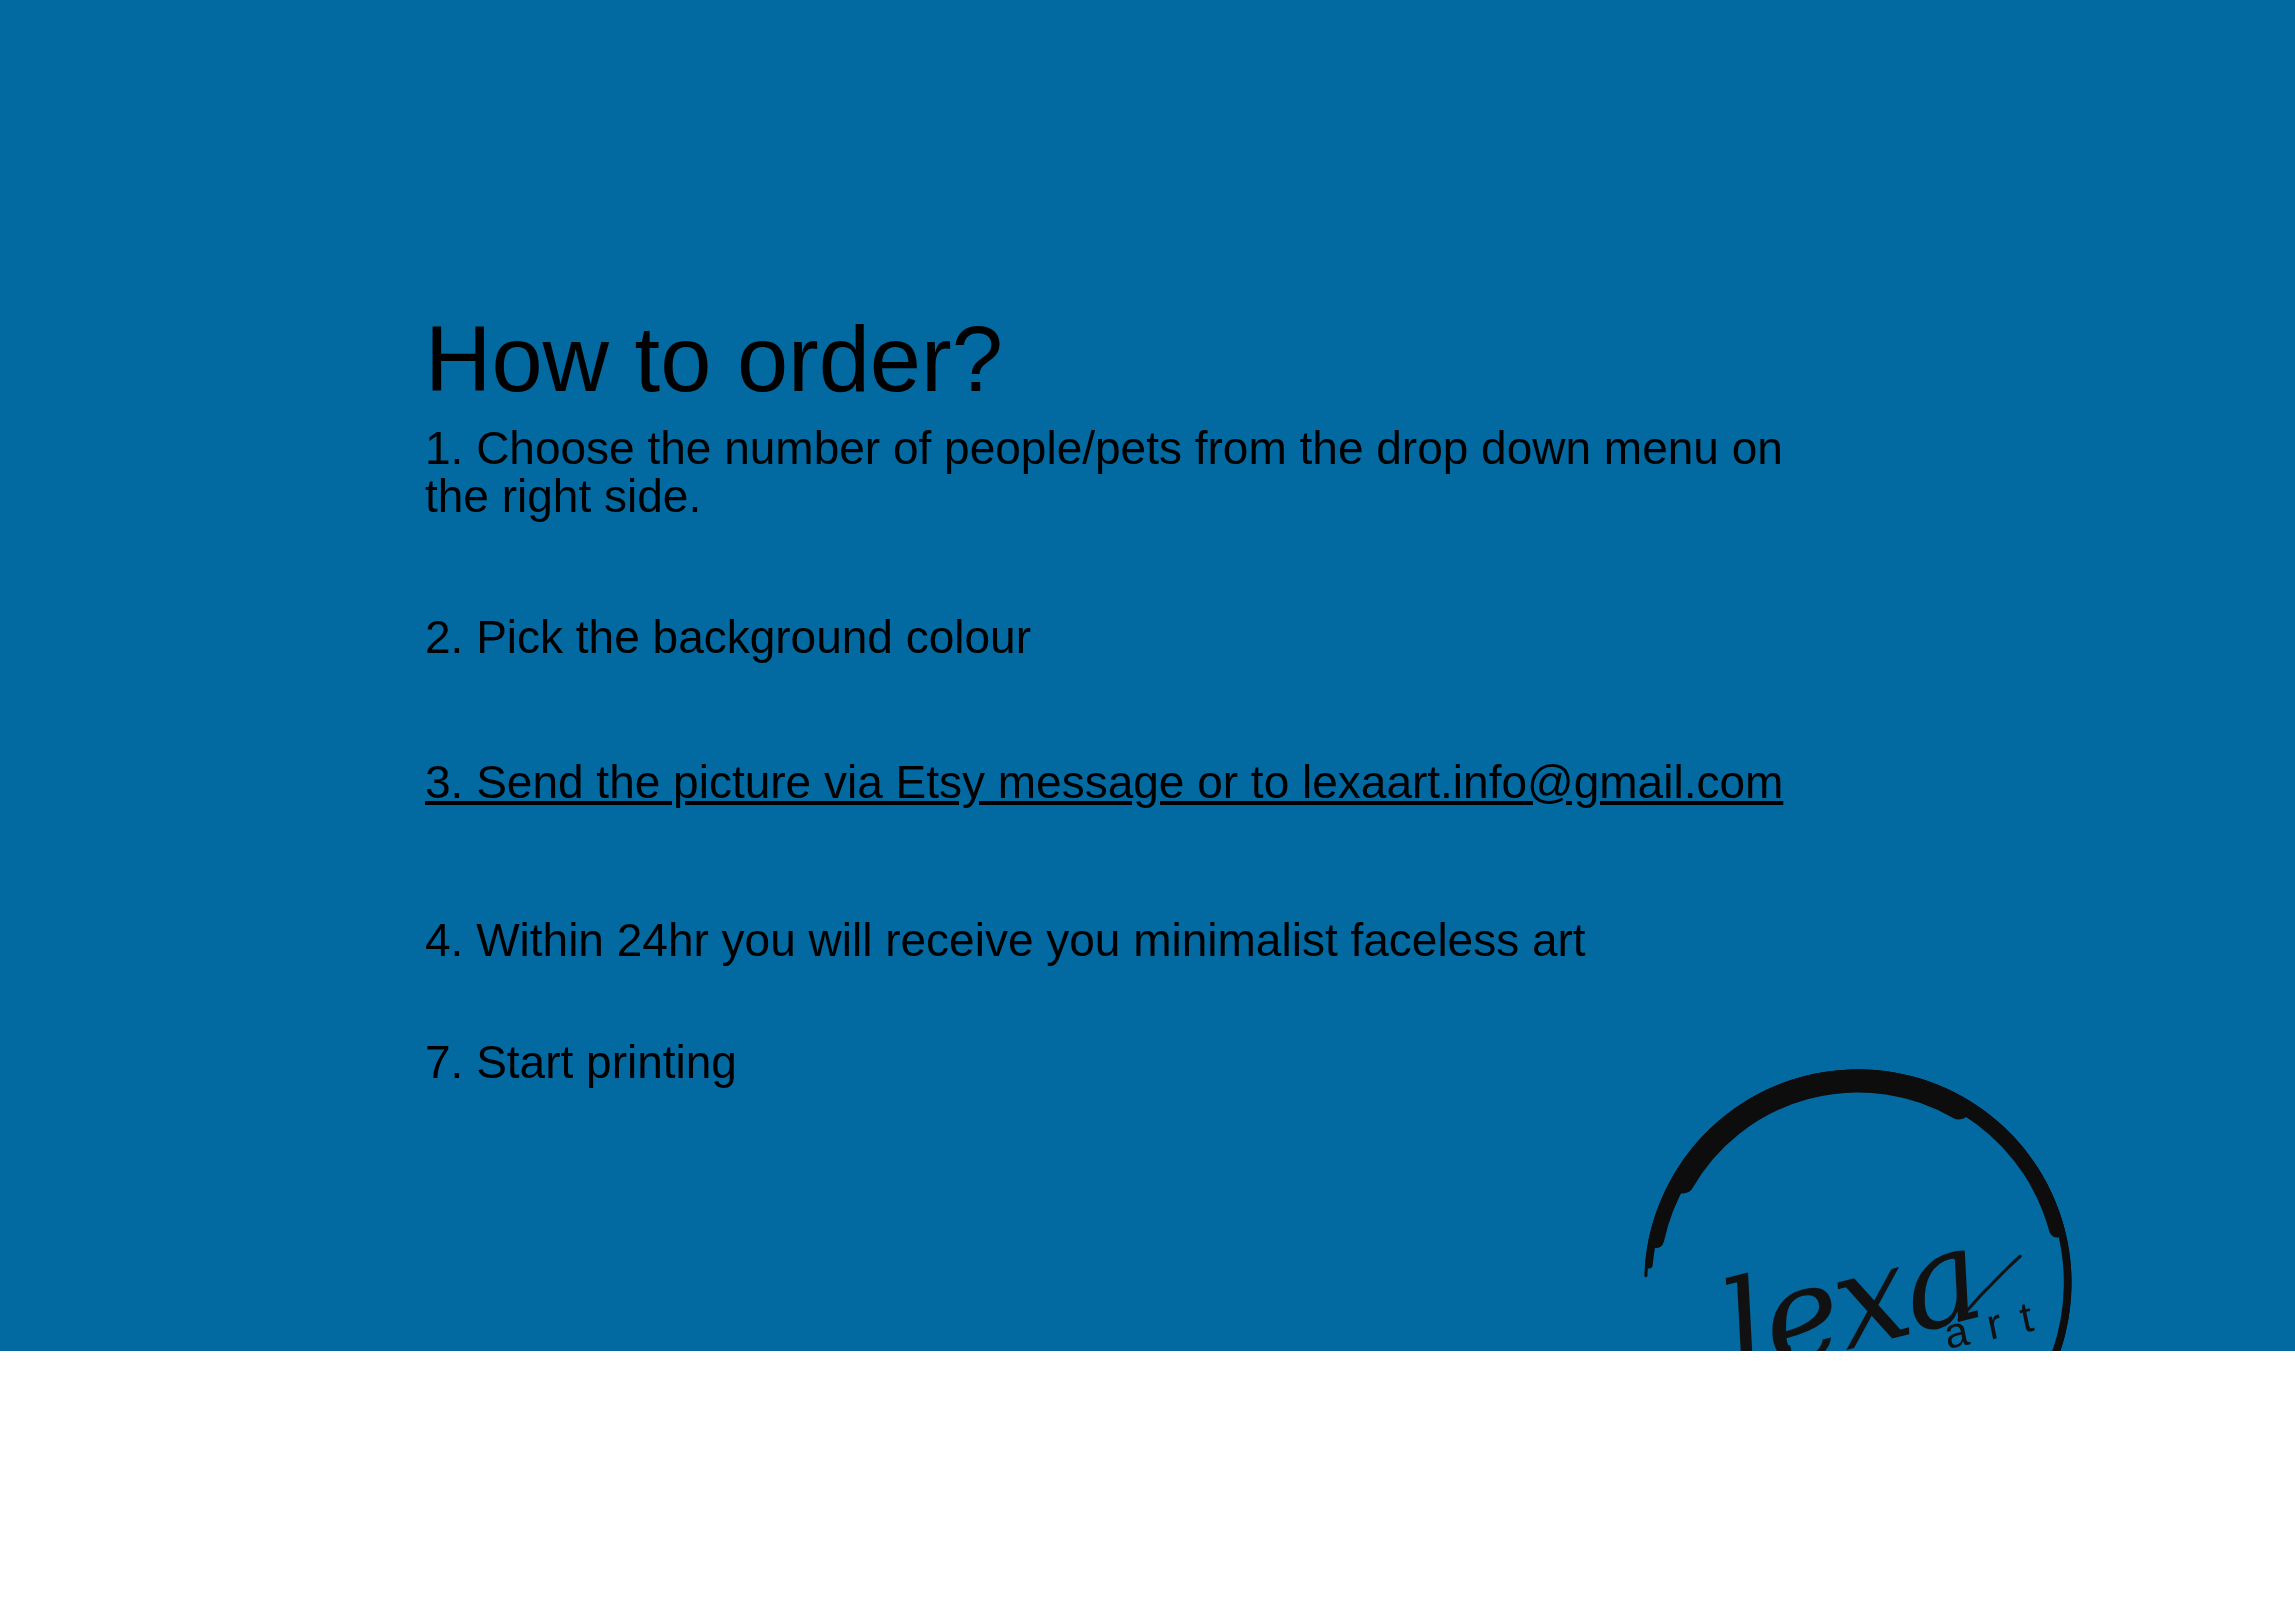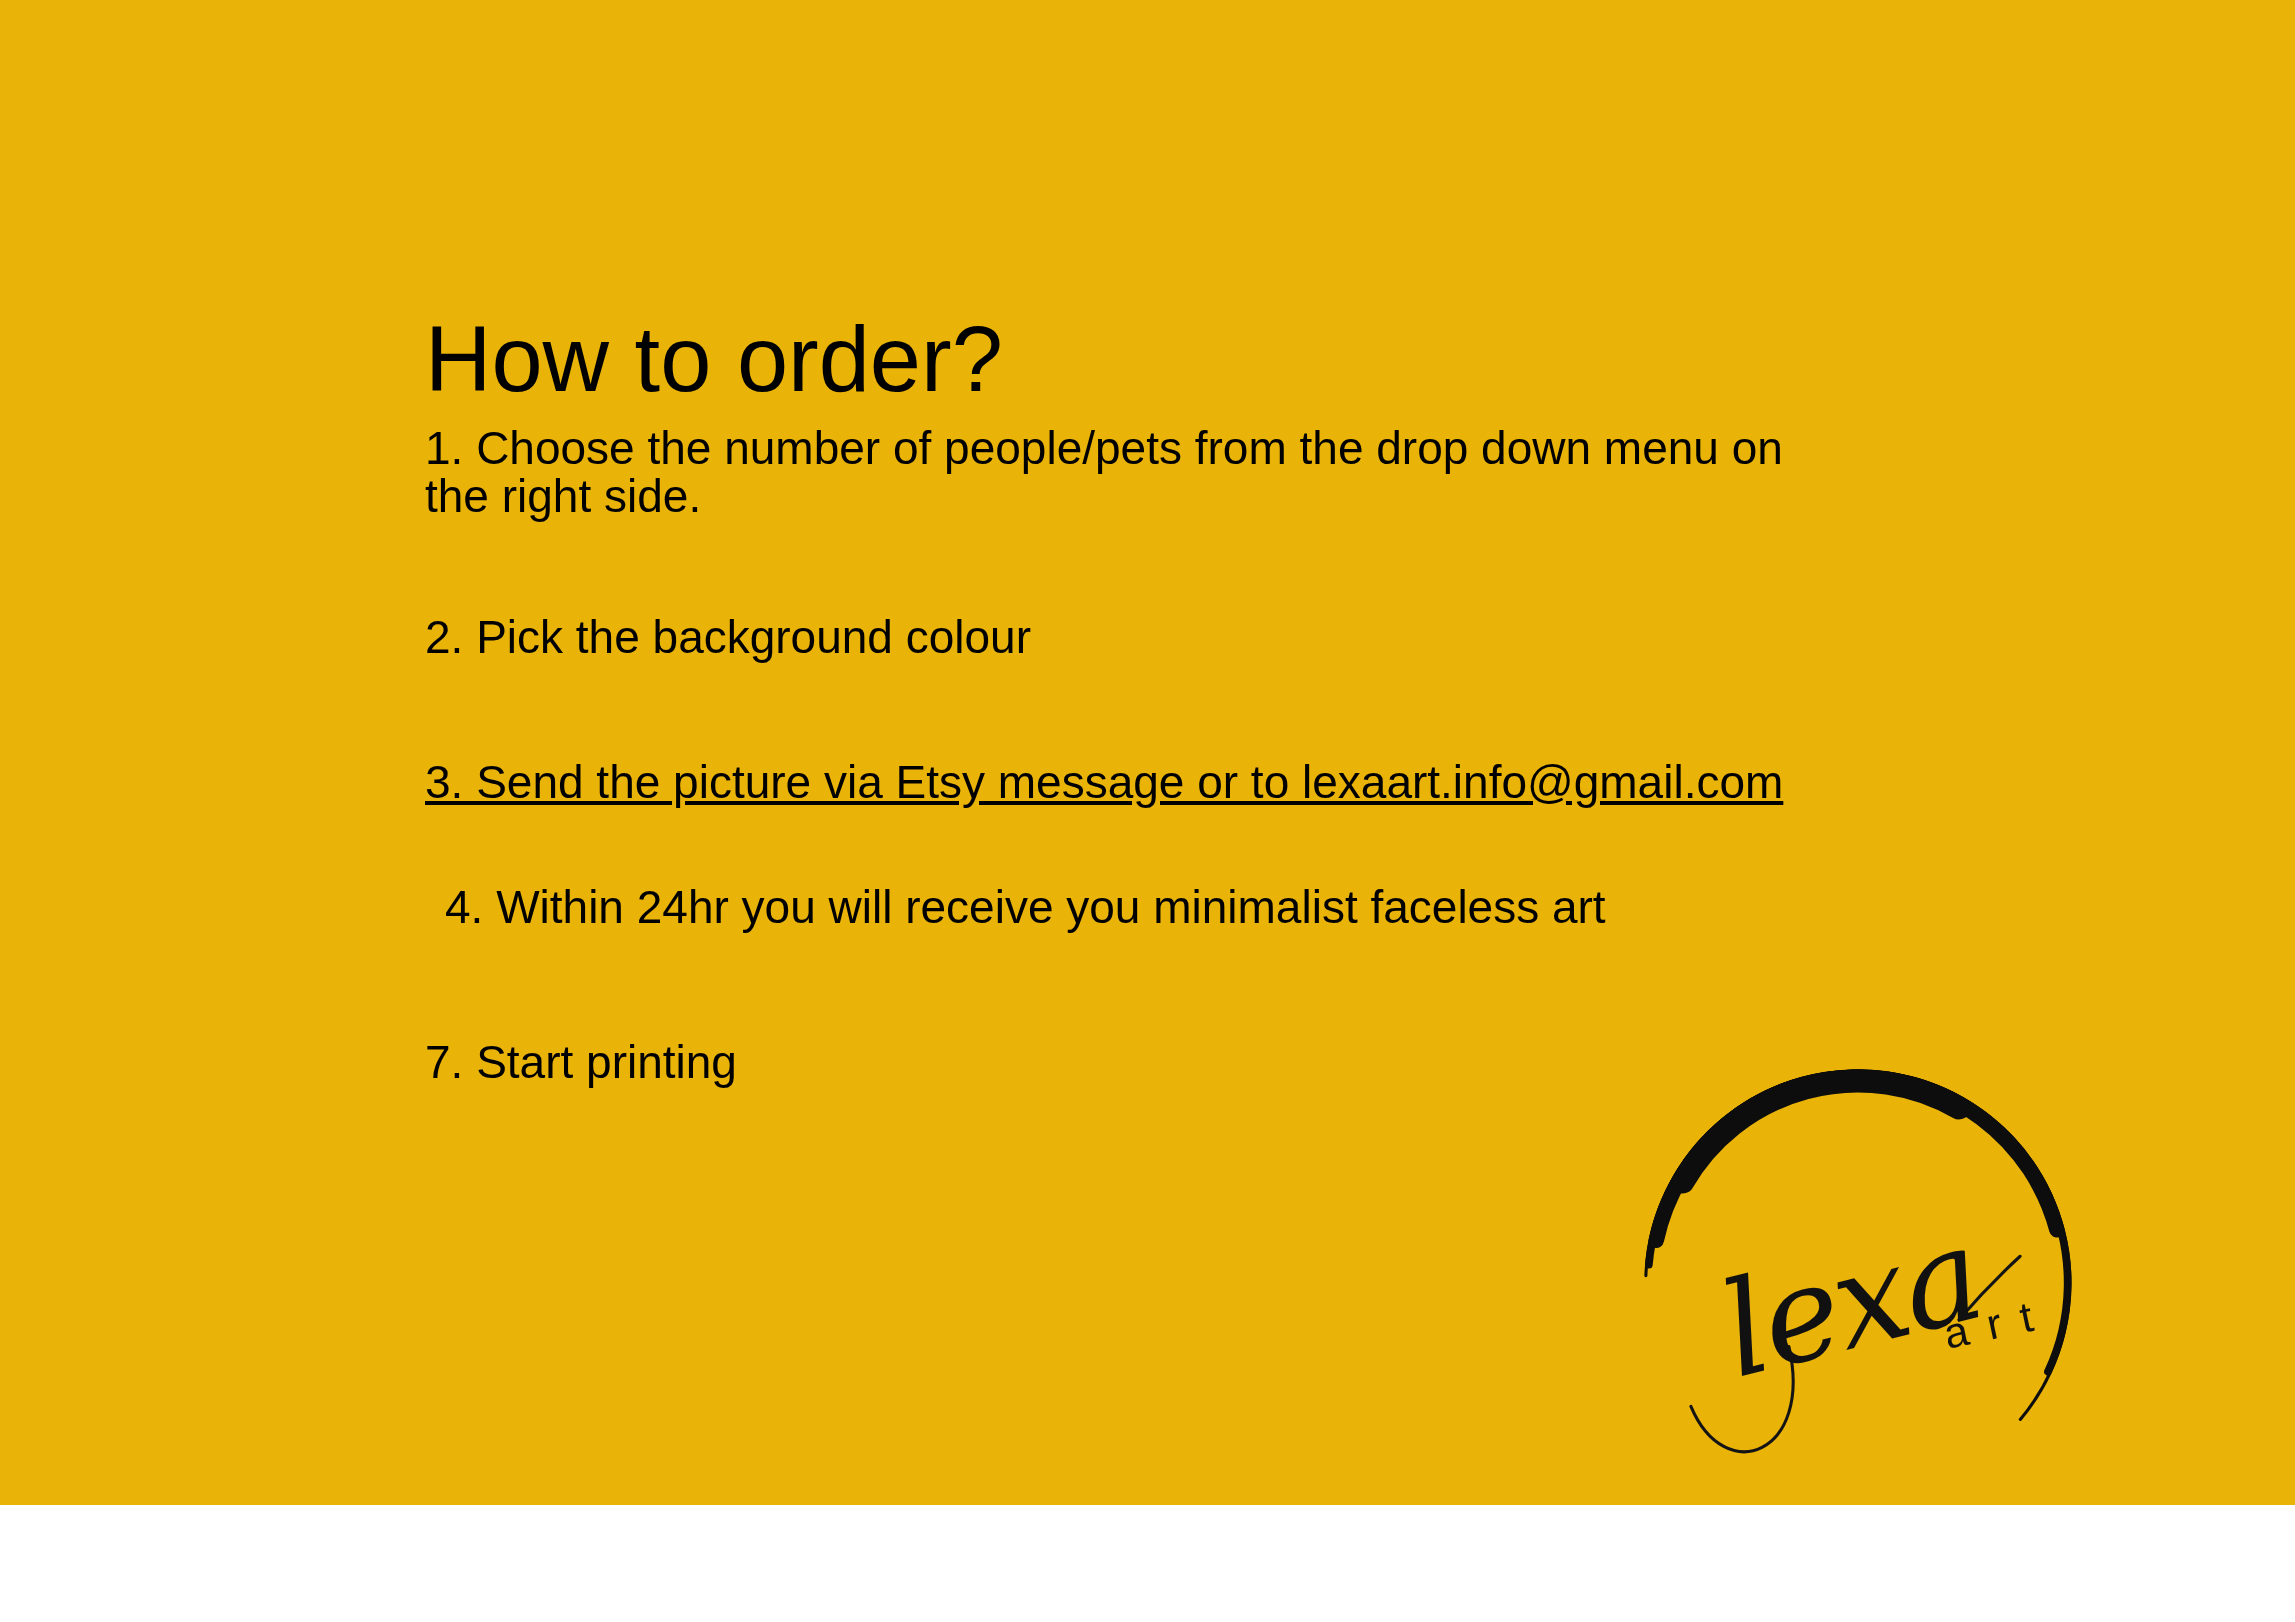--- a/index.html
+++ b/index.html
@@ -3,22 +3,22 @@
 <meta charset="utf-8">
 <style>
   html, body {
     margin: 0;
     padding: 0;
     background: #ffffff;
   }
   .page {
     position: relative;
     width: 2295px;
-    height: 1505px;
-    background: #eab308;
+    height: 1351px;
+    background: #0369a1;
     overflow: hidden;
     font-family: "Liberation Sans", sans-serif;
     color: #000000;
   }
   .heading {
     position: absolute;
     left: 425px;
     top: 251px;
     font-size: 92px;
     line-height: 1;
@@ -30,21 +30,21 @@
     position: absolute;
     left: 425px;
     width: 1400px;
     font-size: 46px;
     line-height: 48px;
     font-weight: 400;
   }
   .step-1 { top: 424px; }
   .step-2 { top: 613px; }
   .step-3 { top: 758px; text-decoration: underline; }
-  .step-4 { top: 883px; margin-left: 20px; }
+  .step-4 { top: 916px; }
   .step-5 { top: 1038px; }
   .logo {
     position: absolute;
     left: 1622px;
     top: 1048px;
     width: 490px;
     height: 490px;
   }
   .logo svg { display: block; width: 100%; height: 100%; }
   .logo .brush { stroke: #0d0d0d; fill: none; stroke-linecap: round; }

